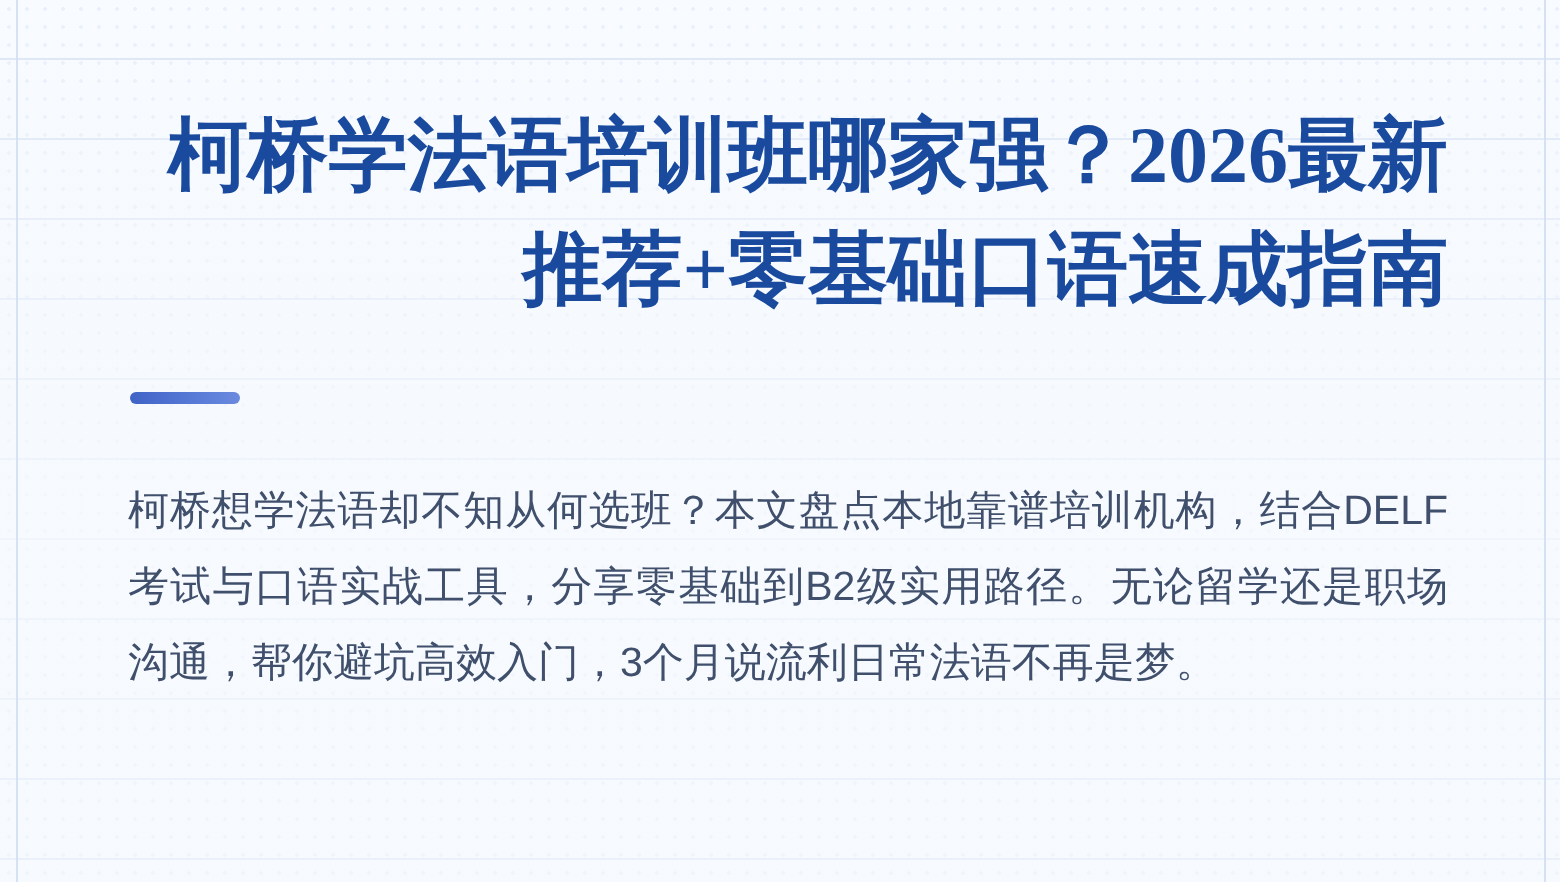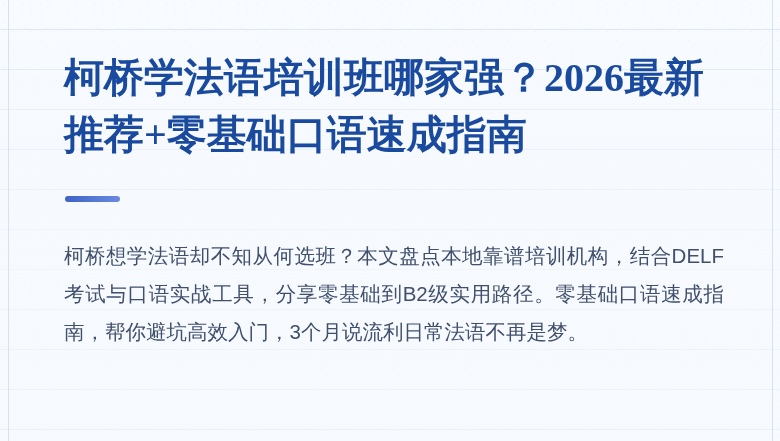--- a/index.html
+++ b/index.html
@@ -84,20 +84,21 @@
     top: 49px;
     width: 660px;
     margin: 0;
     font-family: "Liberation Serif", "DejaVu Serif", serif;
     font-weight: 700;
     font-size: 40px;
     line-height: 57px;
     letter-spacing: 0px;
     color: #1a4a9e;
     white-space: normal;
+    text-align: right;
   }
 
   .divider {
     position: absolute;
     left: 65px;
     top: 196px;
     width: 55px;
     height: 6px;
     border-radius: 3px;
     background: linear-gradient(90deg, #3f63c6 0%, #5679d6 55%, #6b8ade 100%);
@@ -129,16 +130,16 @@
   <div class="bg-dots-fade"></div>
   <div class="bg-vrule left"></div>
   <div class="bg-vrule right"></div>
 
   <div class="content">
 
     <h1 class="title">柯桥学法语培训班哪家强？2026最新推荐+零基础口语速成指南</h1>
 
     <div class="divider"></div>
 
-    <p class="summary">柯桥想学法语却不知从何选班？本文盘点本地靠谱培训机构，结合DELF考试与口语实战工具，分享零基础到B2级实用路径。零基础口语速成指南，帮你避坑高效入门，3个月说流利日常法语不再是梦。</p>
+    <p class="summary">柯桥想学法语却不知从何选班？本文盘点本地靠谱培训机构，结合DELF考试与口语实战工具，分享零基础到B2级实用路径。无论留学还是职场沟通，帮你避坑高效入门，3个月说流利日常法语不再是梦。</p>
 
   </div>
 </div>
 
 </body></html>

